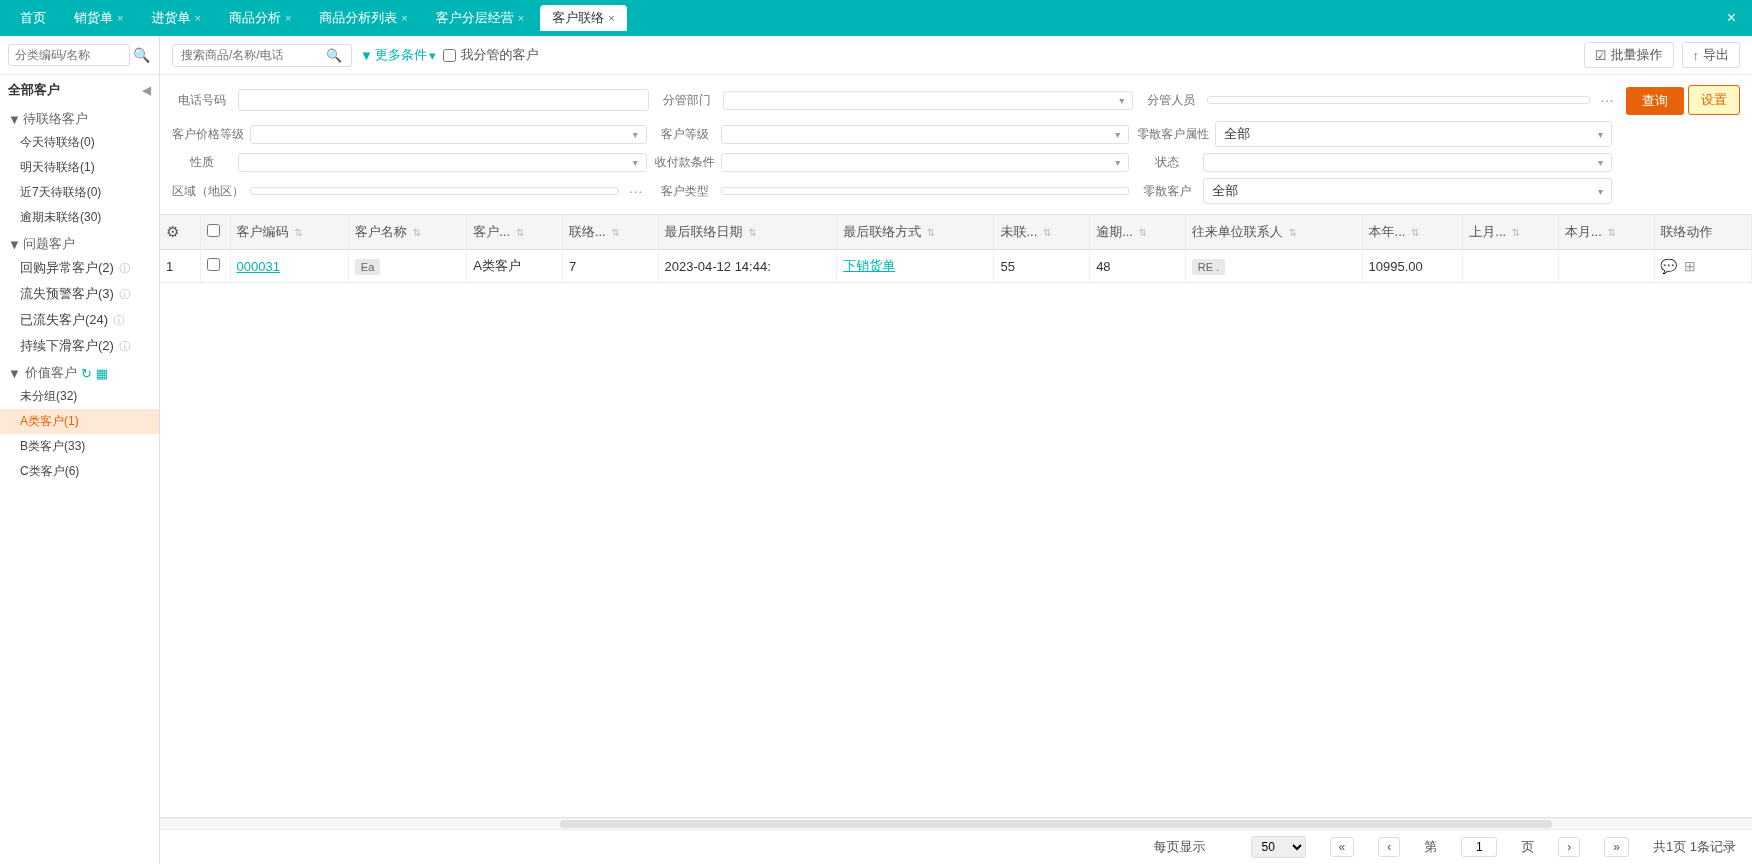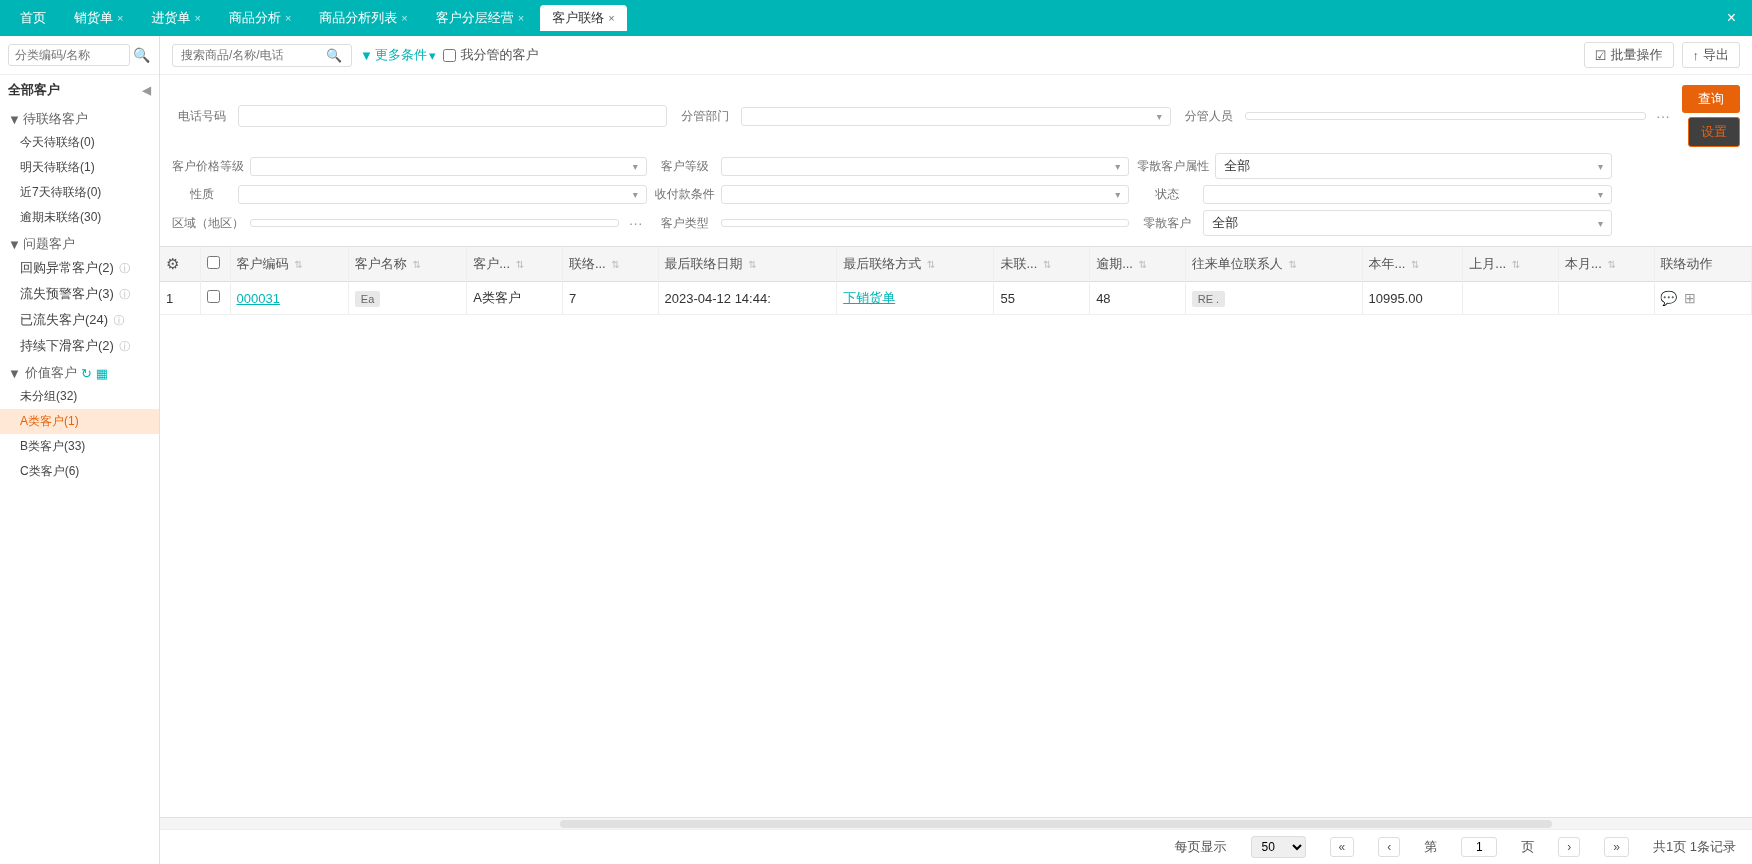--- a/index.html
+++ b/index.html
@@ -226,31 +226,31 @@
     .btn-query {
       background: #e8620a;
       color: white;
       border: none;
       border-radius: 3px;
       padding: 5px 16px;
       cursor: pointer;
       font-size: 13px;
     }
     .btn-settings {
-      background: #404040;
+      background: #fef9c3;
       border: 1px solid #e8620a;
       color: #e8620a;
       border-radius: 3px;
       padding: 5px 12px;
       cursor: pointer;
       font-size: 13px;
     }
     .adv-actions {
       display: flex;
-      flex-direction: column;
+      flex-direction: row;
       gap: 4px;
       align-items: flex-end;
     }
 
     
     .table-wrapper {
       flex: 1;
       overflow: auto;
       background: white;
       margin: 0;
@@ -307,20 +307,21 @@
       justify-content: flex-end;
       gap: 24px;
       font-size: 12px;
       color: #555;
     }
     .pagination .page-size-select {
       border: 1px solid #ddd;
       border-radius: 3px;
       padding: 2px 6px;
       font-size: 12px;
+      margin-left: 21px;
     }
     .pagination .page-btn {
       border: 1px solid #ddd;
       background: white;
       border-radius: 3px;
       padding: 2px 8px;
       cursor: pointer;
       font-size: 12px;
       color: #555;
     }

